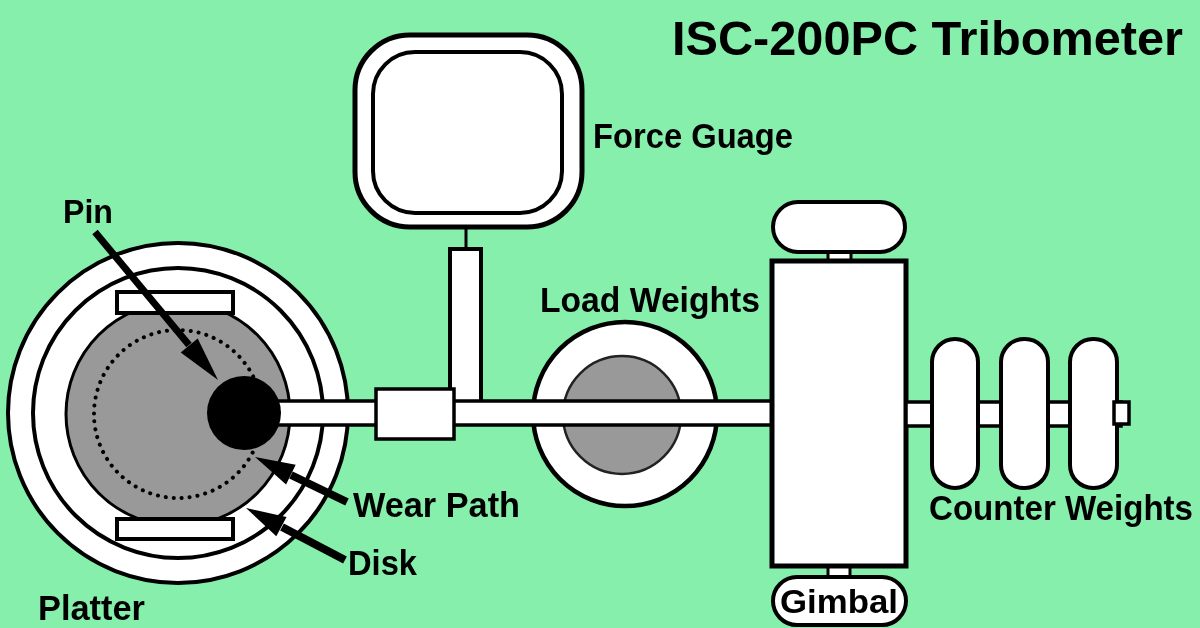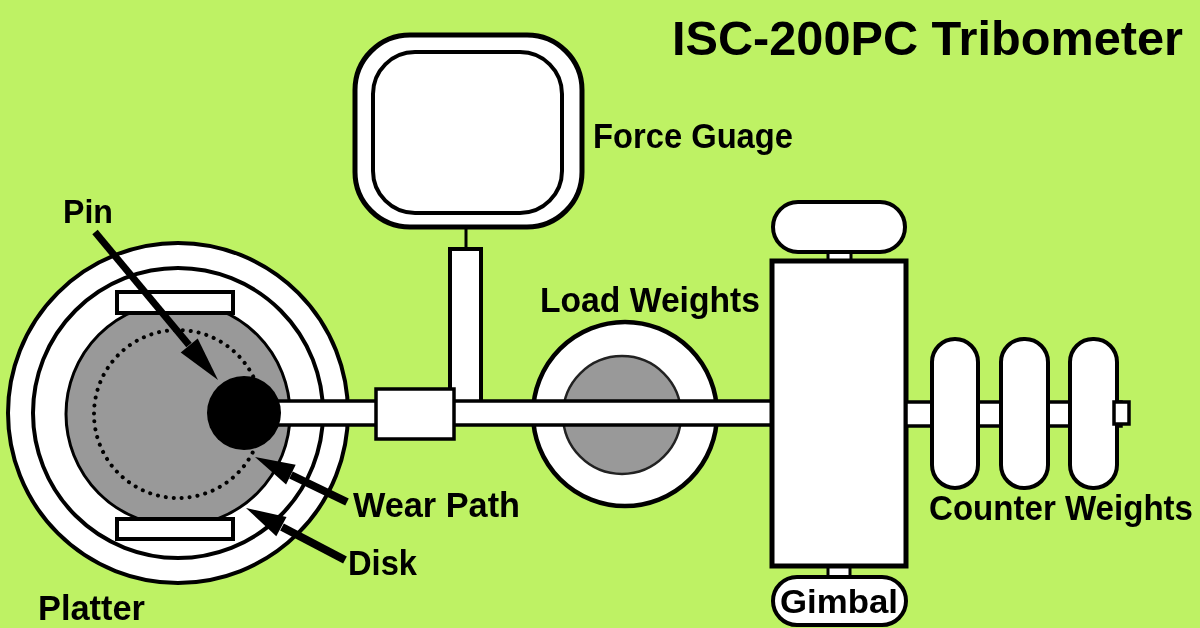--- a/index.html
+++ b/index.html
@@ -4,21 +4,21 @@
 <style>
   html, body {
     margin: 0;
     padding: 0;
     background: #ffffff;
   }
   .stage {
     position: relative;
     width: 1200px;
     height: 628px;
-    background: #bef264;
+    background: #86efac;
     overflow: hidden;
     font-family: "Liberation Sans", "DejaVu Sans", sans-serif;
   }
   svg { display: block; }
   text {
     font-family: "Liberation Sans", "DejaVu Sans", sans-serif;
     font-weight: bold;
     fill: #000000;
   }
   .title-text   { font-size: 48px; }

